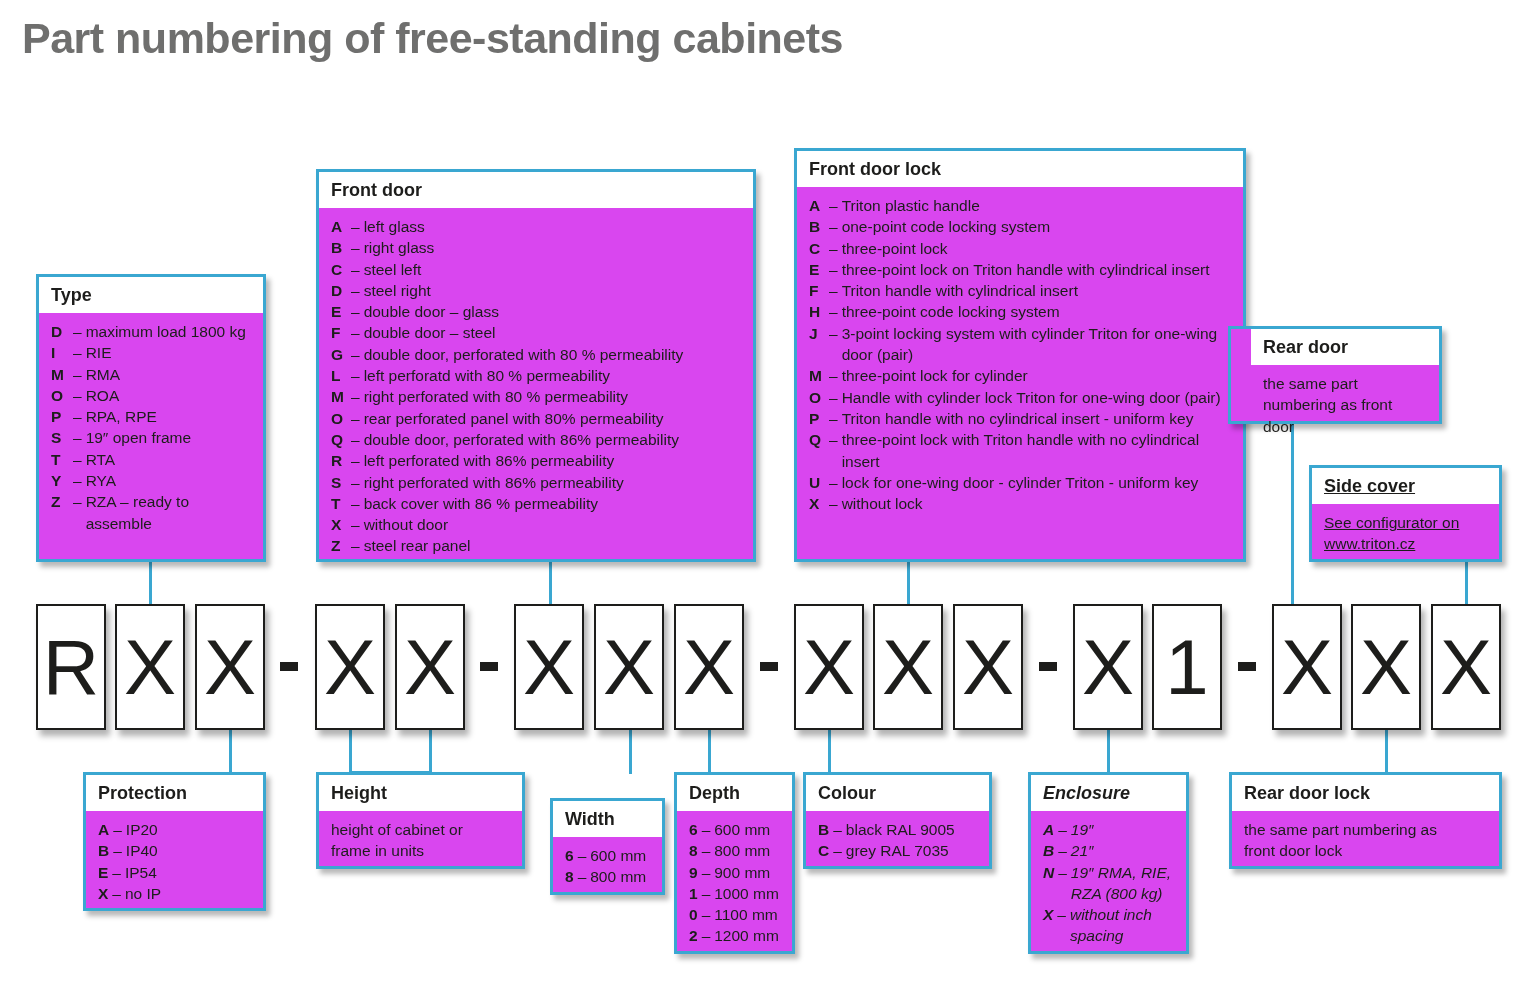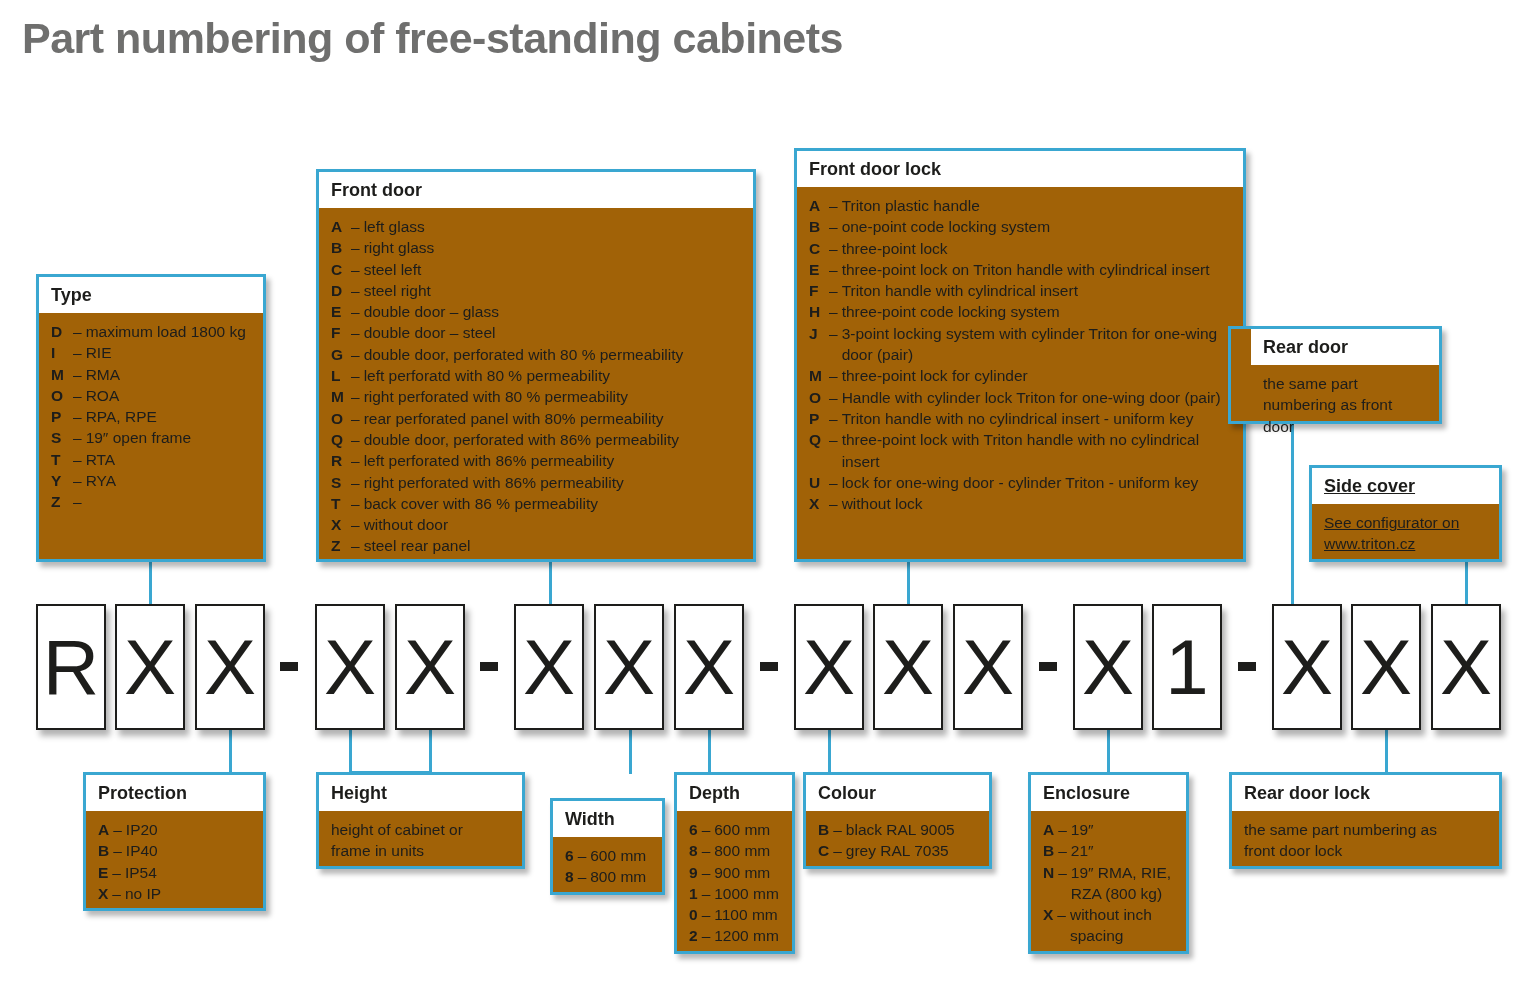--- a/index.html
+++ b/index.html
@@ -1,20 +1,20 @@
 <!DOCTYPE html>
 <html><head>
 <meta charset="utf-8">
 <style>
   html, body { margin:0; padding:0; background:#ffffff; }
   body { width:1536px; height:985px; position:relative; overflow:hidden;
          font-family:"Liberation Sans", "DejaVu Sans", sans-serif; color:#1d1d1b; }
   .title { position:absolute; left:22px; top:14px; font-size:43px; font-weight:bold;
            color:#6f6f6e; letter-spacing:-0.5px; }
-  .box { position:absolute; border:3px solid #3aa7d1; background:#a16207;
+  .box { position:absolute; border:3px solid #3aa7d1; background:#d946ef;
          box-shadow:4px 5px 5px rgba(0,0,0,0.28); box-sizing:border-box; }
   .box .hd { background:#ffffff; font-weight:bold; font-size:18px; padding:5px 12px 5px 12px;
              height:26px; line-height:26px; }
   .box .bd { padding:8px 12px 6px 12px; font-size:15.5px; line-height:21.3px; }
   .row { display:flex; }
   .row .k { font-weight:bold; flex:0 0 auto; }
   .row .sep { flex:0 0 auto; padding:0 4px 0 4px; }
   .row .v { flex:1 1 auto; }
   .line { position:absolute; background:#3aa7d1; width:3px; }
   .cell { position:absolute; top:604px; width:70px; height:126px; background:#fff;
@@ -81,20 +81,21 @@
         <span class="v">RTA</span>
       </div>
     <div class="row">
         <span class="k" style="width:18px">Y</span>
         <span class="sep">–</span>
         <span class="v">RYA</span>
       </div>
     <div class="row">
         <span class="k" style="width:18px">Z</span>
         <span class="sep">–</span>
+        <span class="v">RZA – ready to assemble</span>
       </div>
   </div>
 </div>
 
 <div class="box" style="left:316px;top:169px;width:440px;height:393px;">
   <div class="hd">Front door</div>
   <div class="bd">
     <div class="row">
         <span class="k" style="width:16px">A</span>
         <span class="sep">–</span>
@@ -373,21 +374,21 @@
         <span class="v">black RAL 9005</span>
       </div>
     <div class="row">
         <span class="k">C</span>
         <span class="sep">–</span>
         <span class="v">grey RAL 7035</span>
       </div>
   </div>
 </div>
 
-<div class="box" style="left:1028px;top:772px;width:161px;height:182px;">
+<div class="box" style="left:1028px;top:772px;width:161px;height:182px;font-style:italic;">
   <div class="hd">Enclosure</div>
   <div class="bd">
     <div class="row">
         <span class="k">A</span>
         <span class="sep">–</span>
         <span class="v">19″</span>
       </div>
     <div class="row">
         <span class="k">B</span>
         <span class="sep">–</span>

